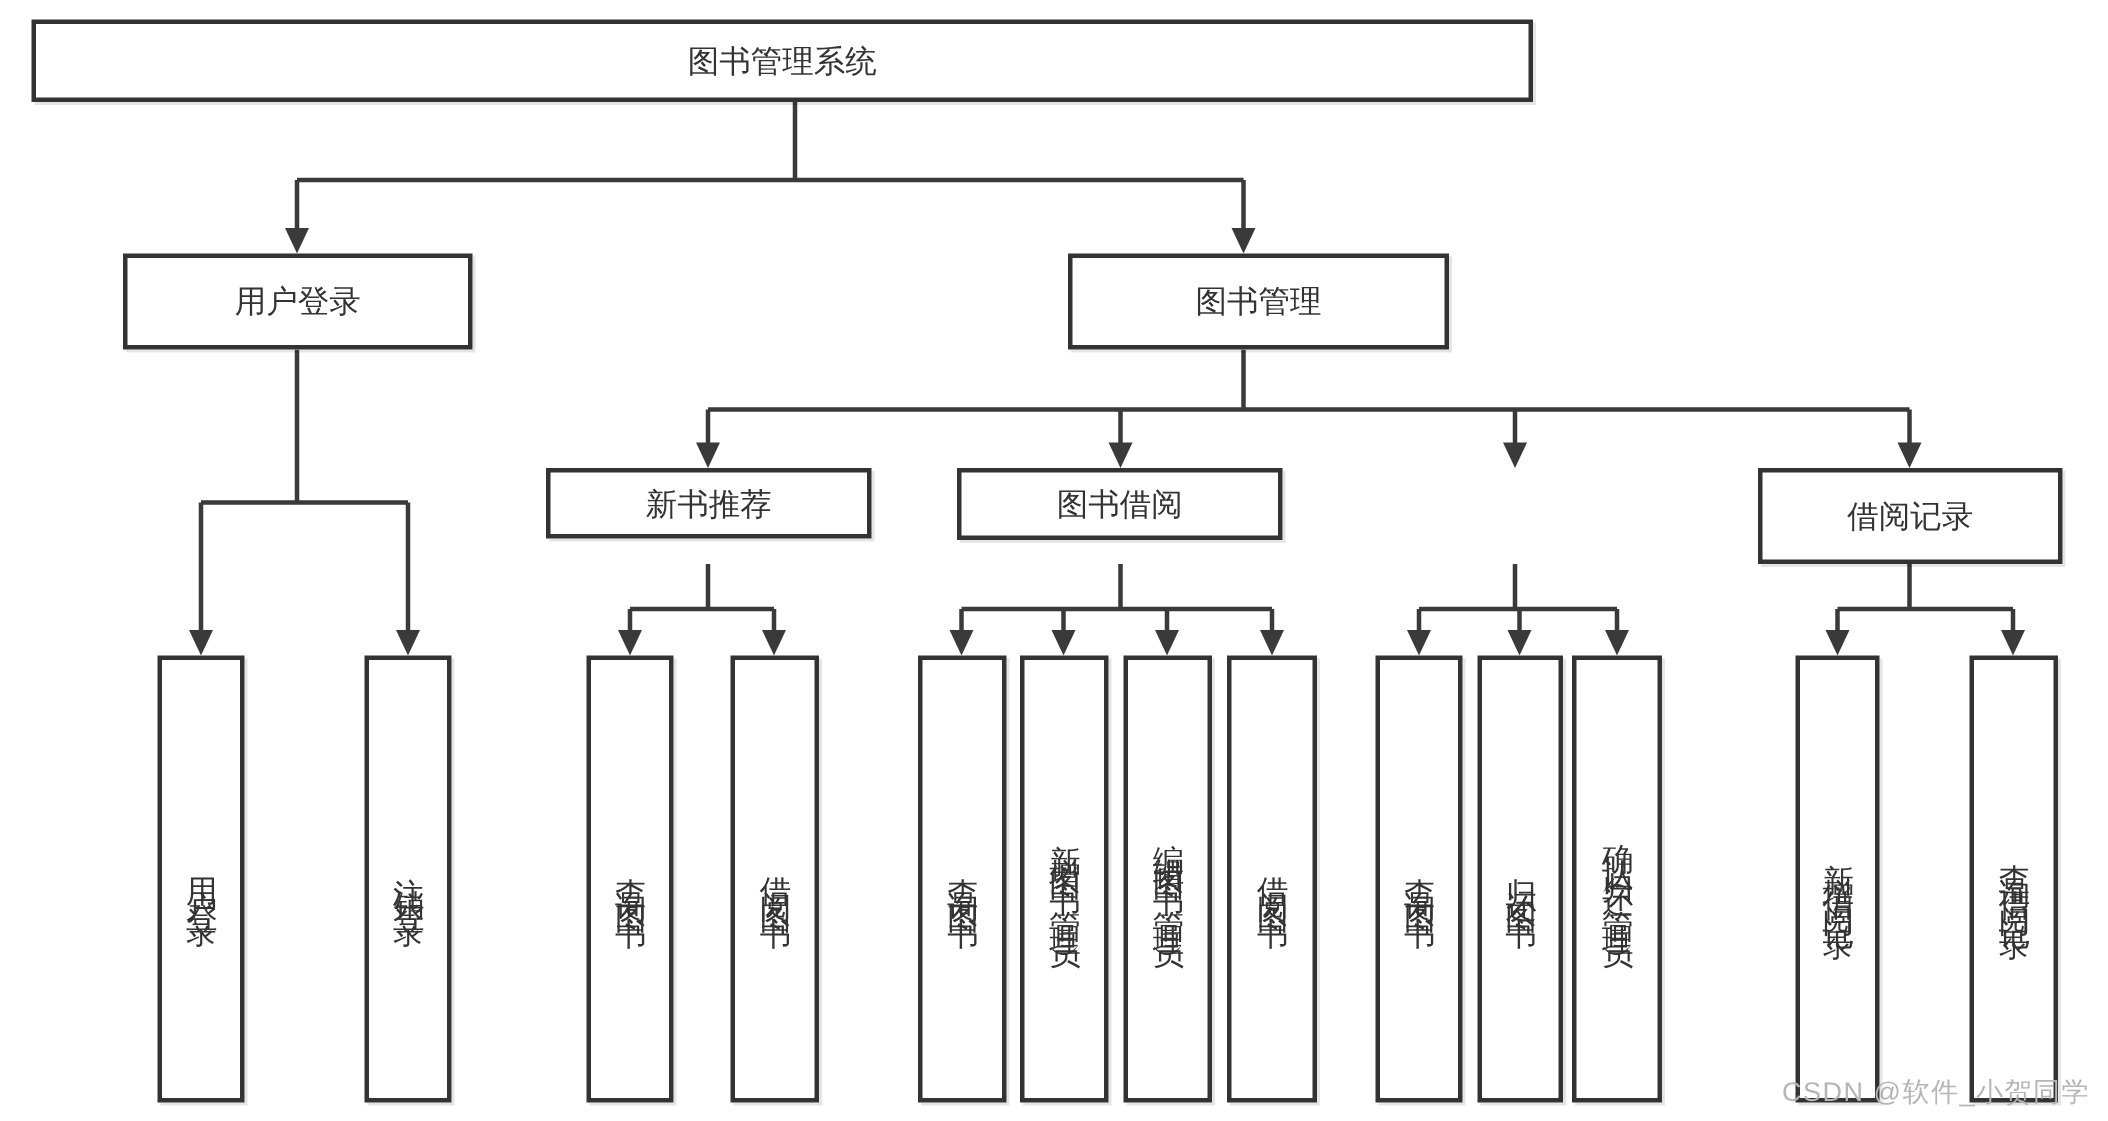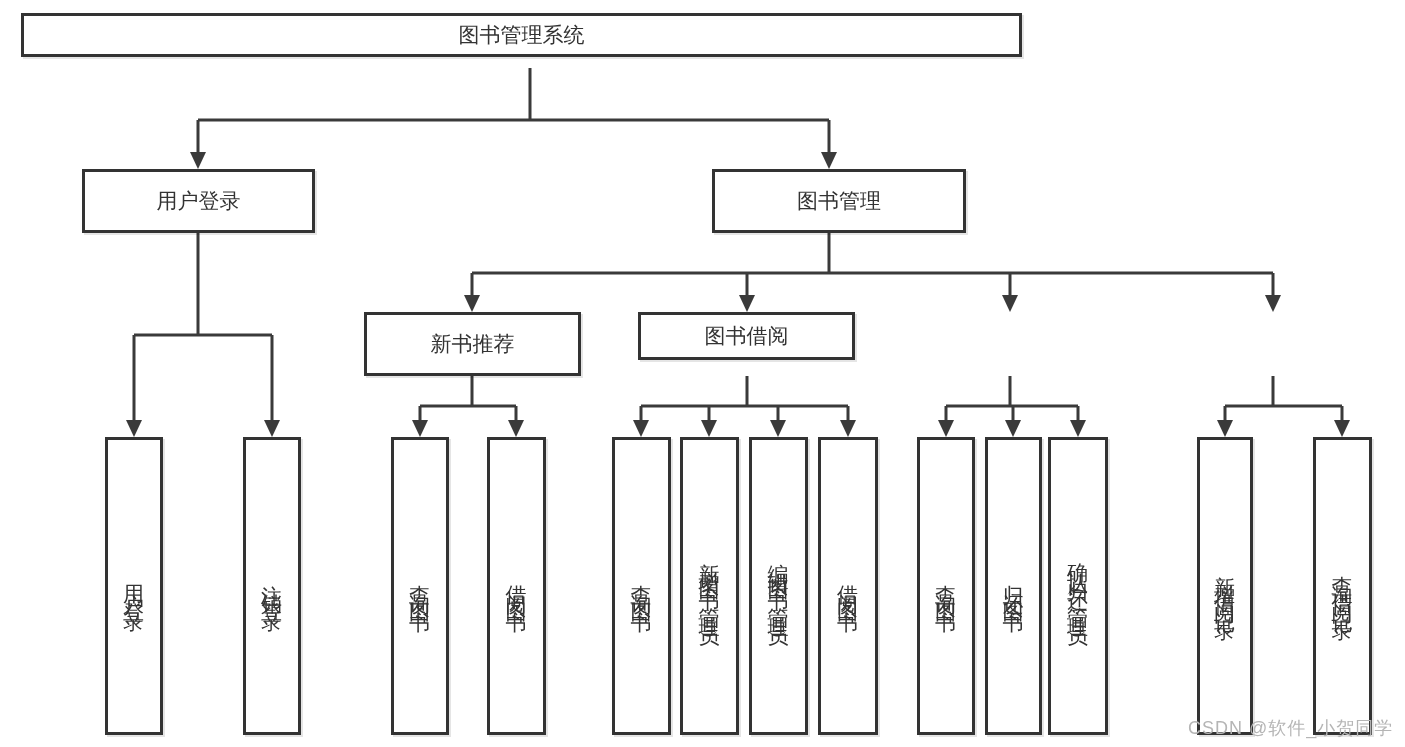--- a/index.html
+++ b/index.html
@@ -96,36 +96,39 @@
     <polygon class="ahead" points="701,420 717,420 709,437"></polygon>
     <polygon class="ahead" points="770,420 786,420 778,437"></polygon>
     <polygon class="ahead" points="840,420 856,420 848,437"></polygon>
     <polygon class="ahead" points="938,420 954,420 946,437"></polygon>
     <polygon class="ahead" points="1005,420 1021,420 1013,437"></polygon>
     <polygon class="ahead" points="1070,420 1086,420 1078,437"></polygon>
     <polygon class="ahead" points="1217,420 1233,420 1225,437"></polygon>
     <polygon class="ahead" points="1334,420 1350,420 1342,437"></polygon>
   </svg>
 
-  <div class="node" style="left:21px;top:13px;width:1001px;height:44px">
+  <div class="node" style="left:21px;top:13px;width:1001px;height:55px">
     <span>图书管理系统</span>
   </div>
 
   <div class="node" style="left:82px;top:169px;width:233px;height:64px">
     <span>用户登录</span>
   </div>
   <div class="node" style="left:712px;top:169px;width:254px;height:64px">
     <span>图书管理</span>
   </div>
 
-  <div class="node" style="left:364px;top:312px;width:217px;height:64px">
+  <div class="node" style="left:364px;top:312px;width:217px;height:47px">
     <span>新书推荐</span>
   </div>
   <div class="node" style="left:638px;top:312px;width:217px;height:48px">
     <span>图书借阅</span>
+  </div>
+  <div class="node" style="left:1172px;top:312px;width:203px;height:64px">
+    <span>借阅记录</span>
   </div>
 
   <div class="vnode" style="left:105px;top:437px;width:58px;height:298px">
     <span class="vlabel">用户登录</span>
   </div>
   <div class="vnode" style="left:243px;top:437px;width:58px;height:298px">
     <span class="vlabel">注销登录</span>
   </div>
 
   <div class="vnode" style="left:391px;top:437px;width:58px;height:298px">

